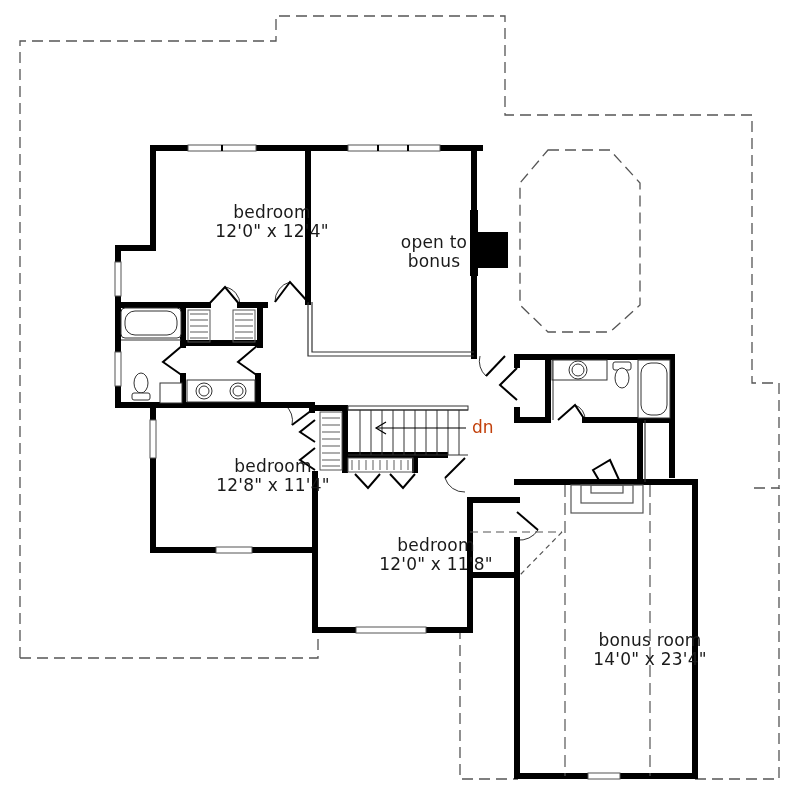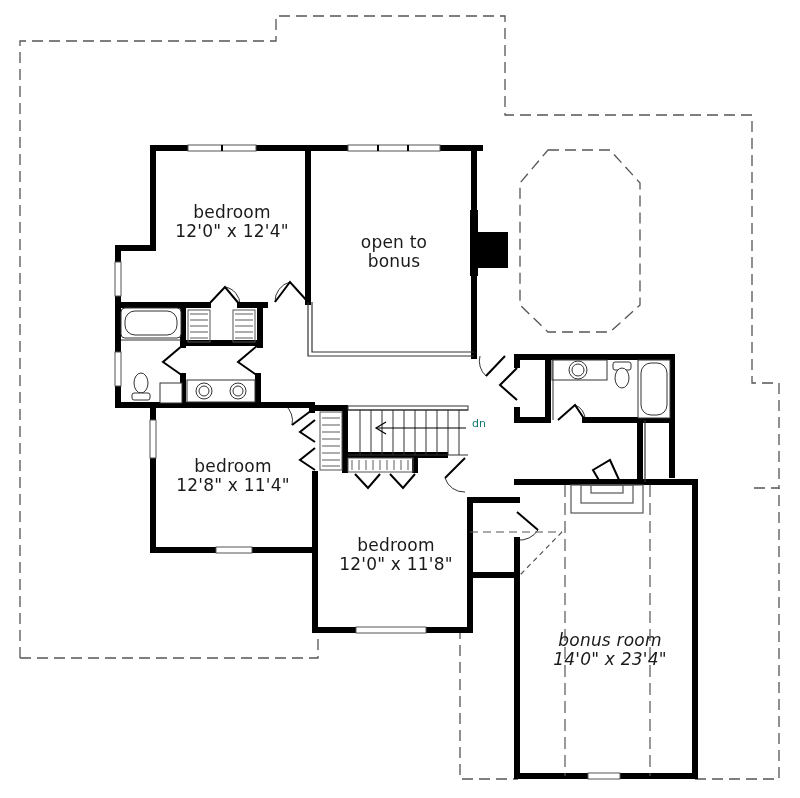--- a/index.html
+++ b/index.html
@@ -1,20 +1,20 @@
 <!DOCTYPE html>
 <html><head>
 <meta charset="utf-8">
 <style>
   html, body { margin:0; padding:0; background:#ffffff; }
   body { width:800px; height:798px; position:relative; overflow:hidden; font-family:"DejaVu Sans", sans-serif; }
   #plan { position:absolute; left:0; top:0; width:800px; height:798px; }
-  .lbl { position:absolute; text-align:center; color:#1a1a1a; font-family:"DejaVu Sans", sans-serif; font-size:17px; line-height:19px; letter-spacing:0.2px; white-space:nowrap; transform:translateX(-50%); }
+  .lbl { position:absolute; text-align:center; color:#1a1a1a; font-family:"DejaVu Sans", sans-serif; font-size:17px; line-height:19px; letter-spacing:0.2px; white-space:nowrap; transform:translateX(-50%);margin-left:40px; }
   .lbl .dim { display:block; font-size:17px; }
-  .dn { position:absolute; font-family:"DejaVu Sans", sans-serif; font-size:11px; color:#0f766e; }
+  .dn { position:absolute; font-family:"DejaVu Sans", sans-serif; font-size:17px; color:#c2410c; }
 </style>
 </head>
 <body>
 
 <svg id="plan" viewBox="0 0 800 798" xmlns="http://www.w3.org/2000/svg">
 
   <g fill="none" stroke="#555" stroke-width="1.3" stroke-dasharray="11,6">
     <polyline points="20,658 20,41 276,41 276,16 505,16 505,115 752,115 752,383 779,383 779,488 752,488"></polyline>
     <polyline points="20,658 318,658 318,628"></polyline>
     <polyline points="460,628 460,779 518,779"></polyline>
@@ -206,17 +206,17 @@
   <span class="dim">bonus</span>
 </div>
 <div class="lbl" style="left:233px; top:457px;">
   <span>bedroom</span>
   <span class="dim">12'8" x 11'4"</span>
 </div>
 <div class="lbl" style="left:396px; top:536px;">
   <span>bedroom</span>
   <span class="dim">12'0" x 11'8"</span>
 </div>
-<div class="lbl" style="left:610px; top:631px;font-style:italic;">
+<div class="lbl" style="left:610px; top:631px;">
   <span>bonus room</span>
   <span class="dim">14'0" x 23'4"</span>
 </div>
 <div class="dn" style="left:472px; top:417px;">dn</div>
 
 </body></html>

